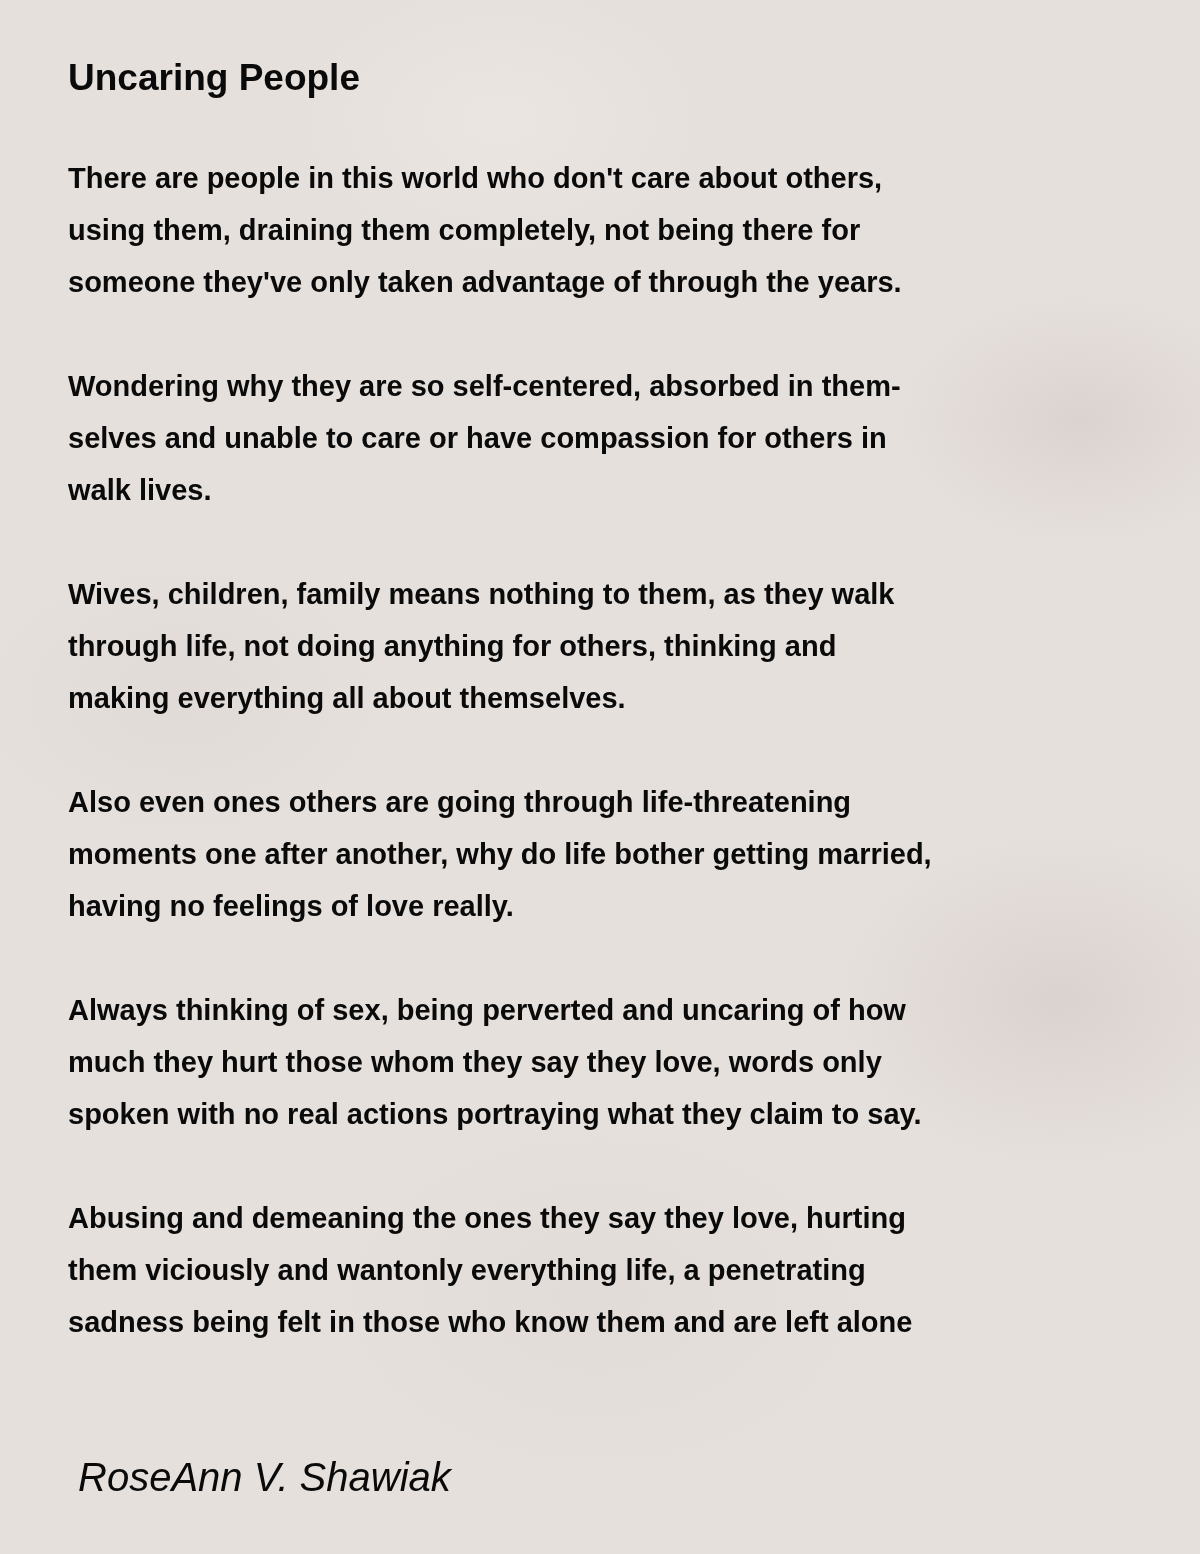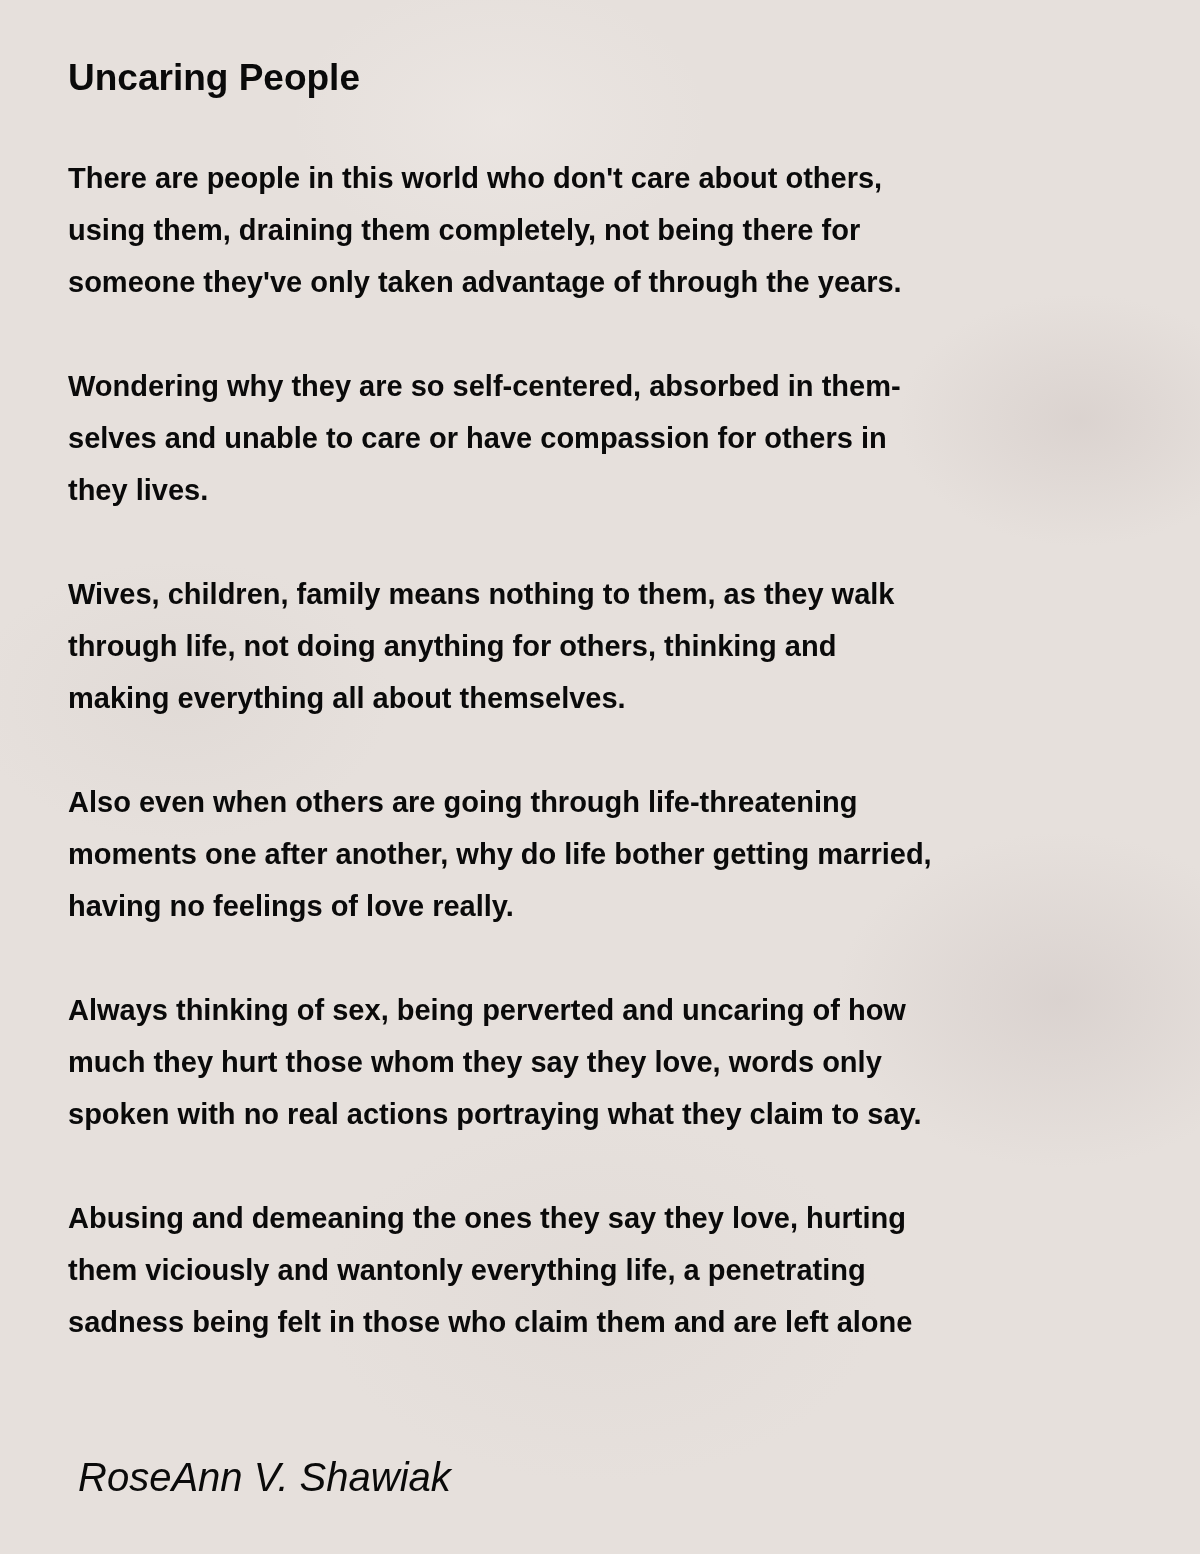--- a/index.html
+++ b/index.html
@@ -64,37 +64,37 @@
 
 <div class="poem">
   <p class="stanza">
     <span class="line">There are people in this world who don't care about others,</span>
     <span class="line">using them, draining them completely, not being there for</span>
     <span class="line">someone they've only taken advantage of through the years.</span>
   </p>
   <p class="stanza">
     <span class="line">Wondering why they are so self-centered, absorbed in them-</span>
     <span class="line">selves and unable to care or have compassion for others in</span>
-    <span class="line">they lives.</span>
+    <span class="line">walk lives.</span>
   </p>
   <p class="stanza">
     <span class="line">Wives, children, family means nothing to them, as they walk</span>
     <span class="line">through life, not doing anything for others, thinking and</span>
     <span class="line">making everything all about themselves.</span>
   </p>
   <p class="stanza">
-    <span class="line">Also even when others are going through life-threatening</span>
+    <span class="line">Also even ones others are going through life-threatening</span>
     <span class="line">moments one after another, why do life bother getting married,</span>
     <span class="line">having no feelings of love really.</span>
   </p>
   <p class="stanza">
     <span class="line">Always thinking of sex, being perverted and uncaring of how</span>
     <span class="line">much they hurt those whom they say they love, words only</span>
     <span class="line">spoken with no real actions portraying what they claim to say.</span>
   </p>
   <p class="stanza">
     <span class="line">Abusing and demeaning the ones they say they love, hurting</span>
     <span class="line">them viciously and wantonly everything life, a penetrating</span>
-    <span class="line">sadness being felt in those who claim them and are left alone</span>
+    <span class="line">sadness being felt in those who know them and are left alone</span>
   </p>
 </div>
 
 <p class="author">RoseAnn V. Shawiak</p>
 
 </body></html>

